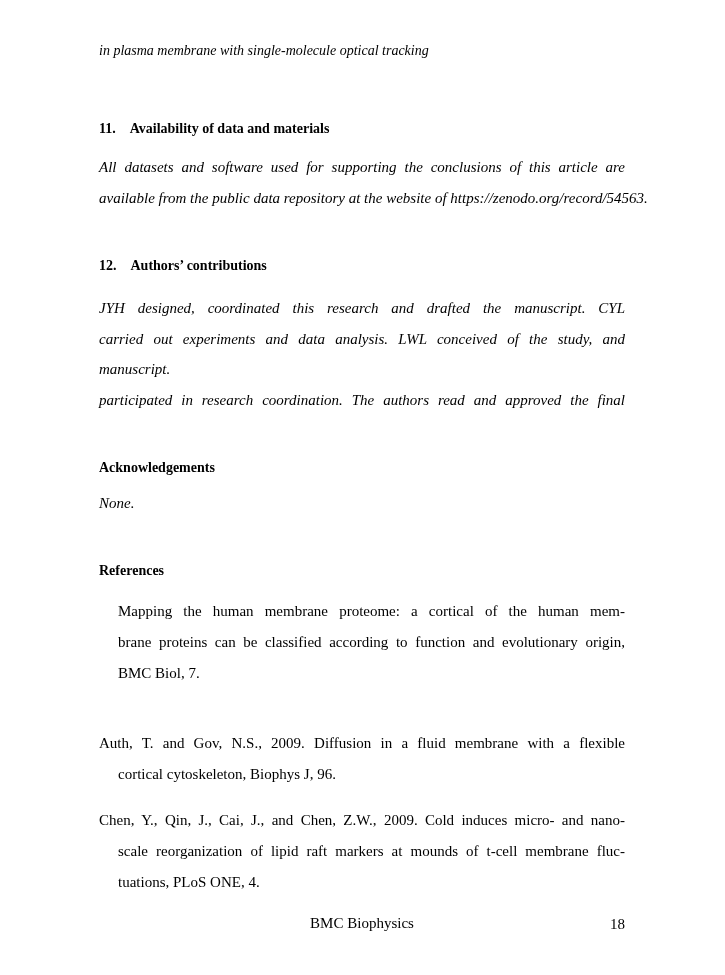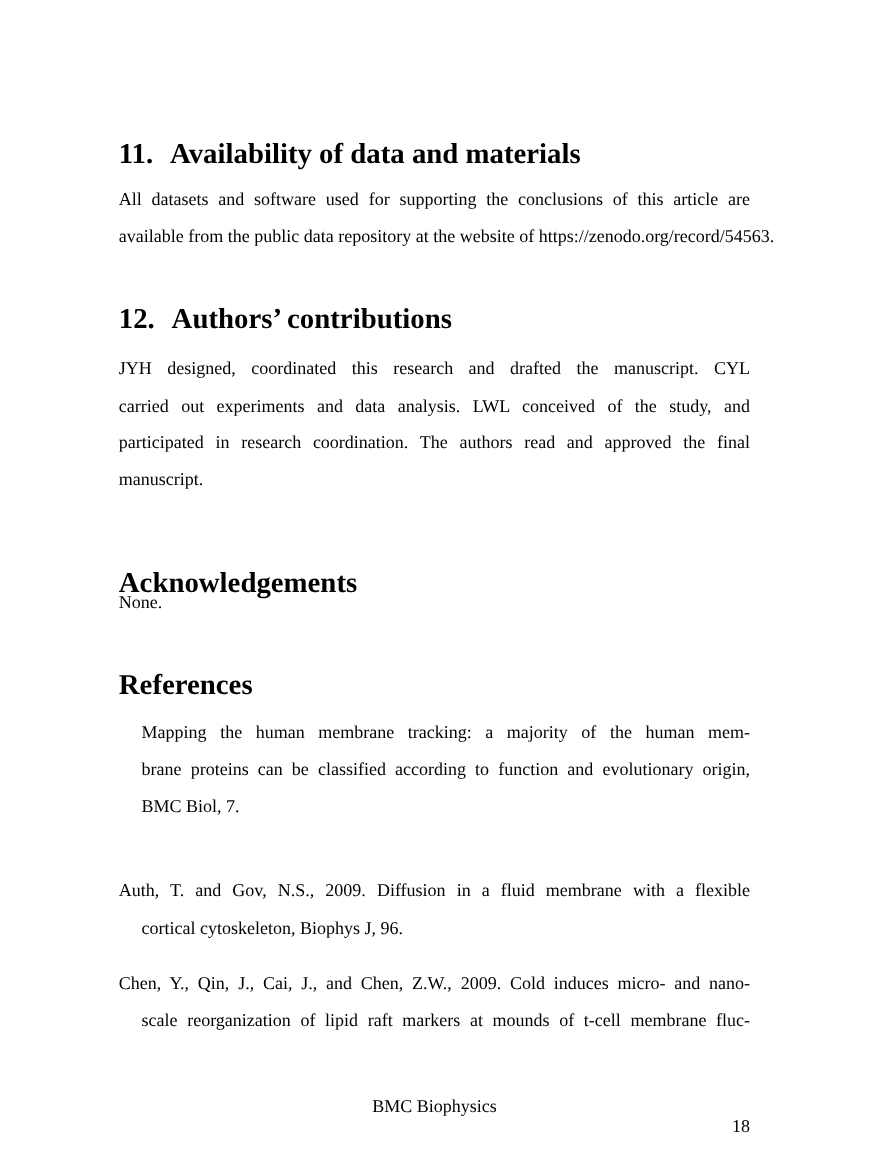--- a/index.html
+++ b/index.html
@@ -25,29 +25,30 @@
     top: 41px;
     font-style: italic;
     font-size: 14px;
     line-height: 19px;
     text-align: left;
   }
   
   .sec-heading {
     margin: 0;
     font-weight: bold;
-    font-size: 24px;
+    font-size: 14px;
     line-height: 24px;
     text-align: left;
   }
   .sec-num { margin-right: 14px; }
   
   .para {
     font-size: 15px;
     line-height: 30.5px;
+    font-style: italic;
   }
   .line { min-height: 30.5px; }
   .line.j {
     text-align: justify;
     text-align-last: justify;
   }
   .line.last {
     text-align: left;
     white-space: nowrap;
   }
@@ -66,71 +67,73 @@
   }
   .footer .journal {
     position: absolute;
     left: 0;
     width: 100%;
     text-align: center;
   }
   .footer .pageno {
     position: absolute;
     right: 0;
-    top: 16px;
+    top: 1px;
     font-style: normal;
   }
 </style>
 </head>
 <body>
 
 <div>
 
   <header class="abs running-header">
+    <div class="rh-line">in plasma membrane with single-molecule optical tracking</div>
   </header>
 
   <h2 class="abs sec-heading" style="top:117px">
     <span class="sec-num">11.</span><span class="sec-title">Availability of data and materials</span>
   </h2>
   <div class="abs para" style="top:152px">
     <div class="line j">All datasets and software used for supporting the conclusions of this article are</div>
     <div class="line last">available from the public data repository at the website of https://zenodo.org/record/54563.</div>
   </div>
 
   <h2 class="abs sec-heading" style="top:254px">
     <span class="sec-num">12.</span><span class="sec-title">Authors’ contributions</span>
   </h2>
   <div class="abs para" style="top:293px">
     <div class="line j">JYH designed, coordinated this research and drafted the manuscript. CYL</div>
     <div class="line j">carried out experiments and data analysis. LWL conceived of the study, and</div>
+    <div class="line last">manuscript.</div>
     <div class="line j">participated in research coordination. The authors read and approved the final</div>
-    <div class="line last">manuscript.</div>
   </div>
 
-  <h2 class="abs sec-heading" style="top:474px">Acknowledgements</h2>
+  <h2 class="abs sec-heading" style="top:456px">Acknowledgements</h2>
   <div class="abs para" style="top:488px">
     <div class="line last">None.</div>
   </div>
 
   <h2 class="abs sec-heading" style="top:559px">References</h2>
 
   <div class="abs ref-entry" style="top:596px">
-    <div class="line j ind">Mapping the human membrane tracking: a majority of the human mem-</div>
+    <div class="line j ind">Mapping the human membrane proteome: a cortical of the human mem-</div>
     <div class="line j ind">brane proteins can be classified according to function and evolutionary origin,</div>
     <div class="line last ind">BMC Biol, 7.</div>
   </div>
 
   <div class="abs ref-entry" style="top:728px">
     <div class="line j">Auth, T. and Gov, N.S., 2009. Diffusion in a fluid membrane with a flexible</div>
     <div class="line last ind">cortical cytoskeleton, Biophys J, 96.</div>
   </div>
 
   <div class="abs ref-entry" style="top:805px">
     <div class="line j">Chen, Y., Qin, J., Cai, J., and Chen, Z.W., 2009. Cold induces micro- and nano-</div>
     <div class="line j ind">scale reorganization of lipid raft markers at mounds of t-cell membrane fluc-</div>
+    <div class="line last ind">tuations, PLoS ONE, 4.</div>
   </div>
 
   <footer class="abs footer">
     <div class="journal">BMC Biophysics</div>
     <span class="pageno">18</span>
   </footer>
 
 </div>
 
 </body></html>

